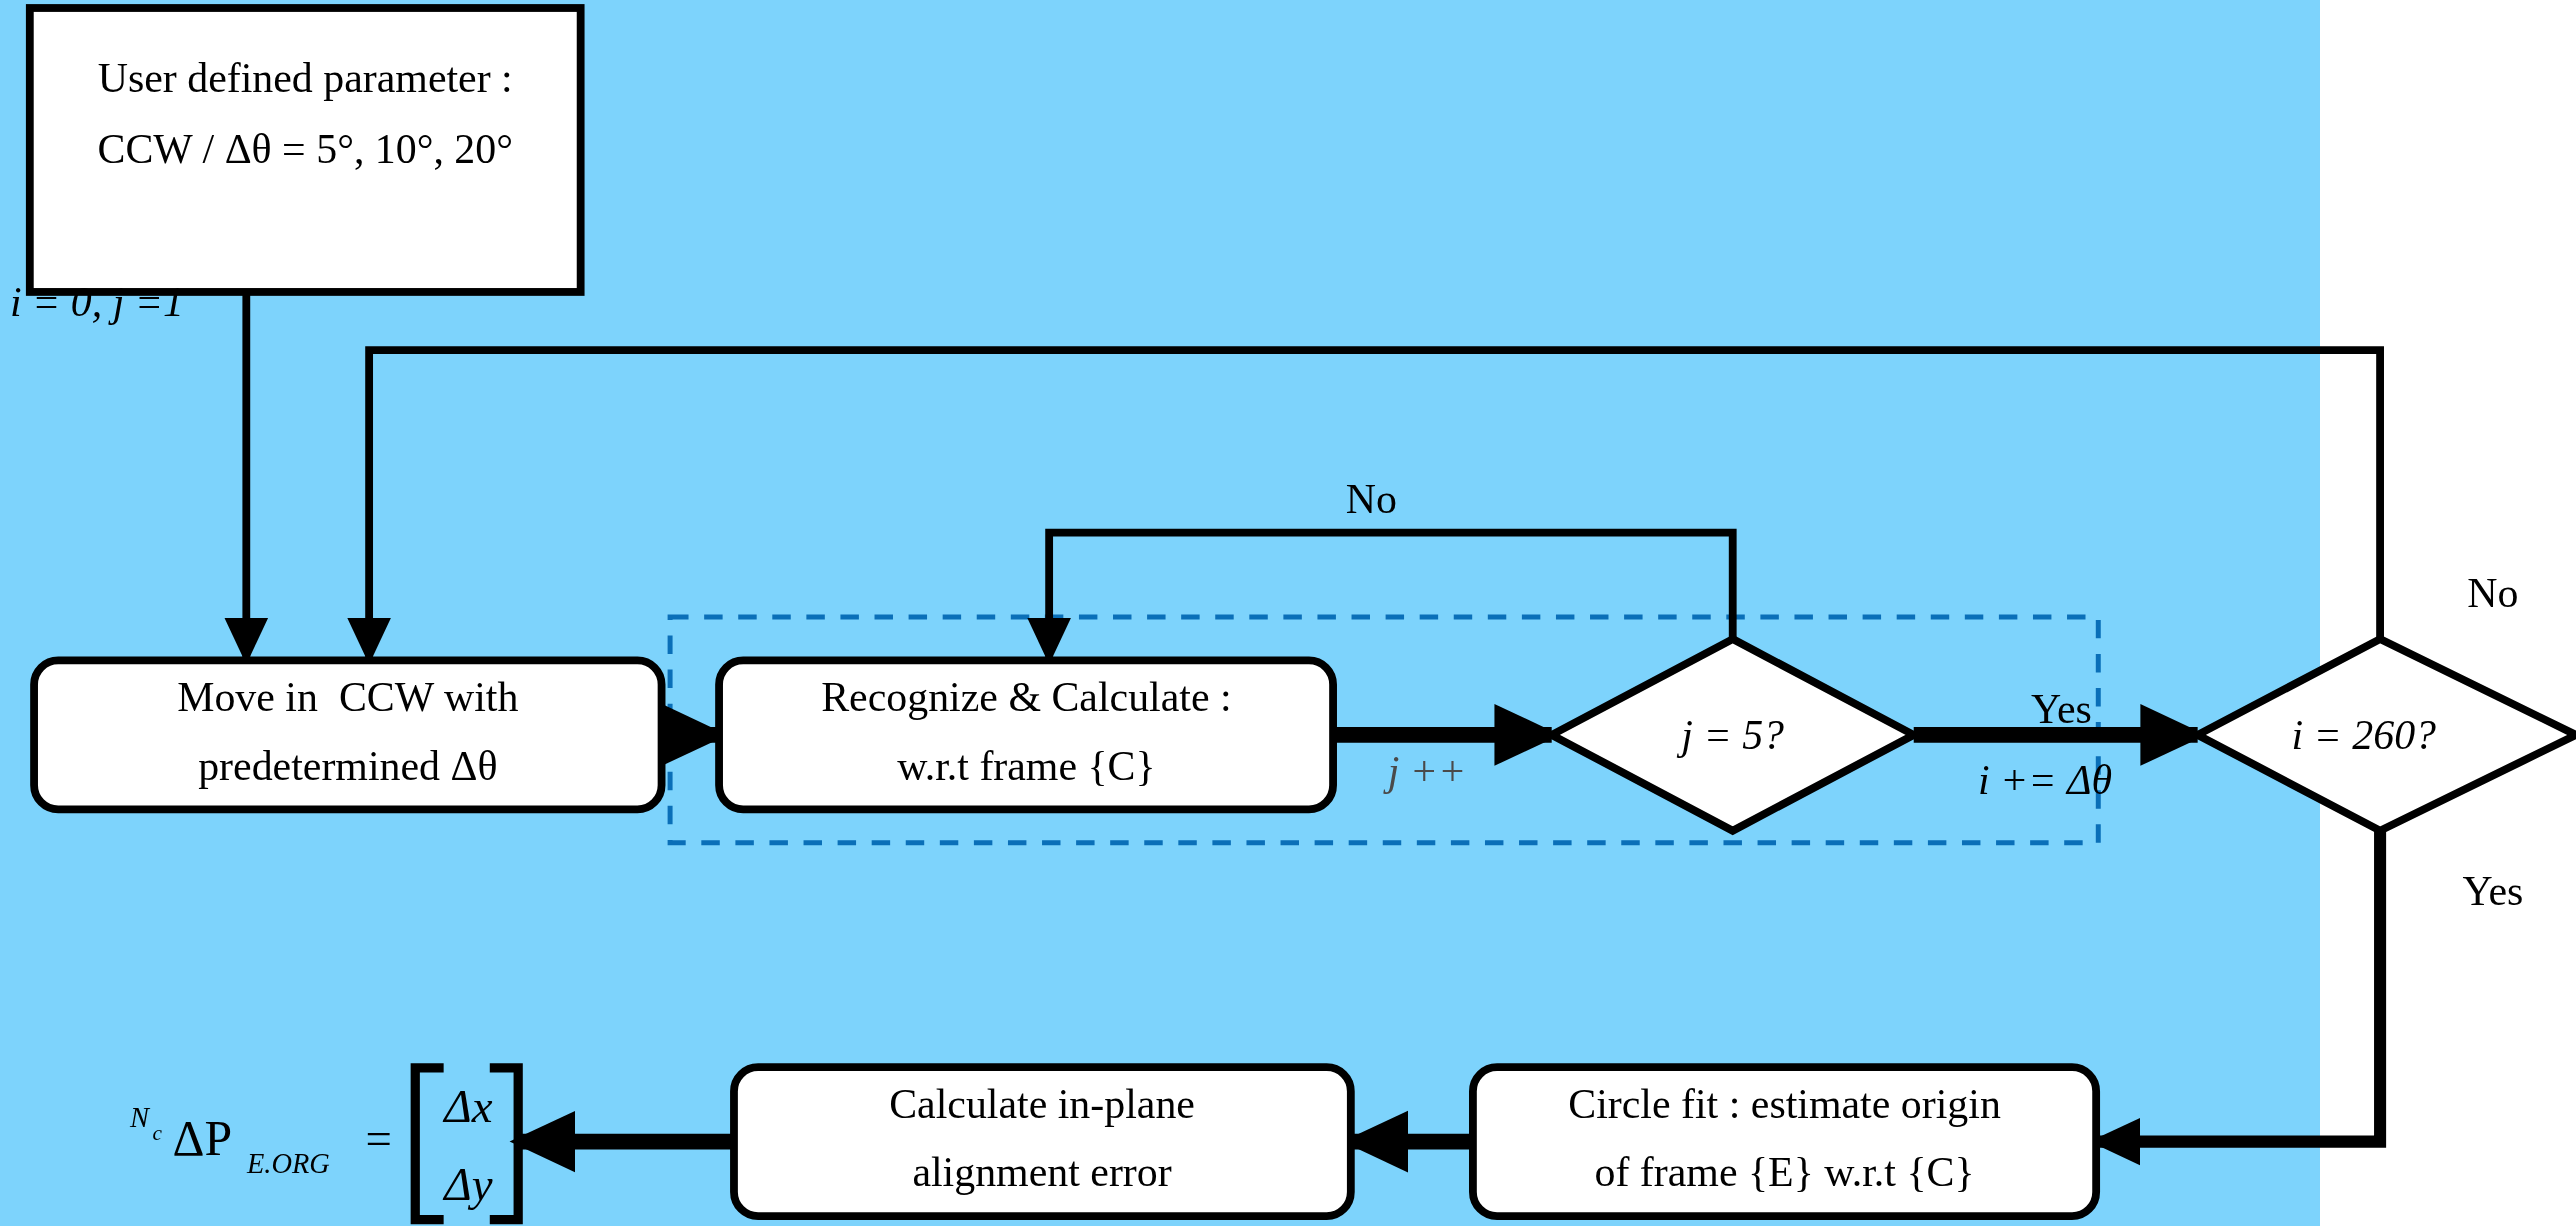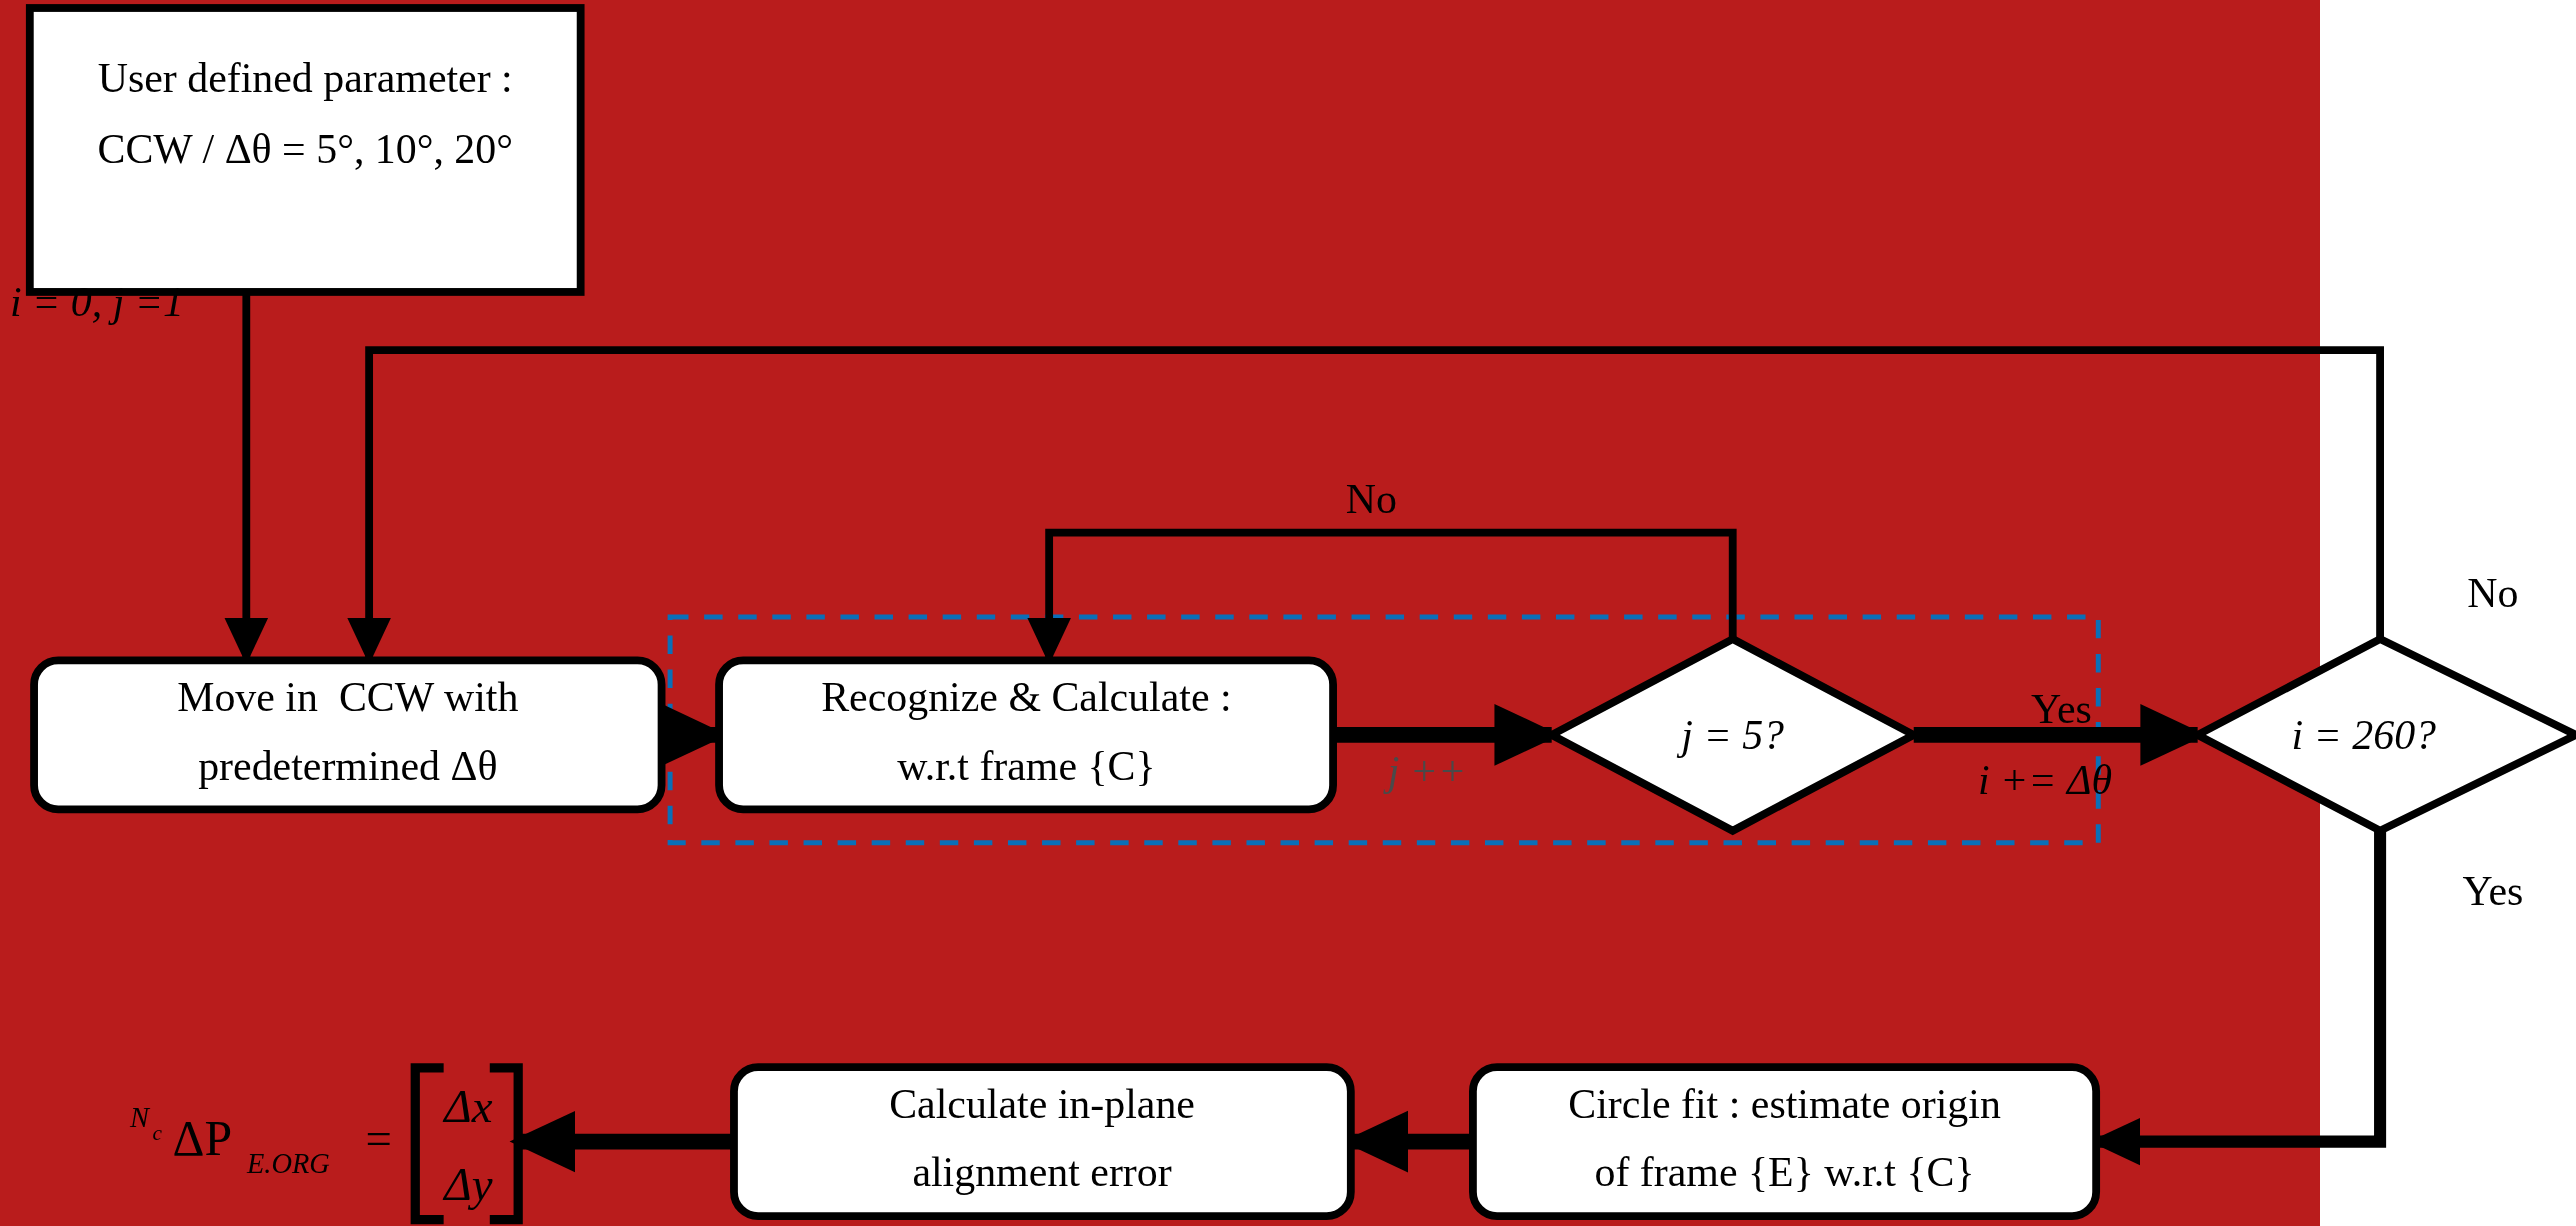--- a/index.html
+++ b/index.html
@@ -10,21 +10,21 @@
   body {
     width: 2576px;
     height: 1227px;
     overflow: hidden;
     font-family: "Liberation Serif", serif;
   }
   #canvas {
     position: relative;
     width: 2320px;
     height: 1227px;
-    background: #b91c1c;
+    background: #7dd3fc;
   }
   svg.flow {
     position: absolute;
     top: 0;
     left: 0;
     width: 2576px;
     height: 1227px;
   }
   .nodefill { fill: #ffffff; }
   .nodestroke { stroke: #000000; fill: none; }

